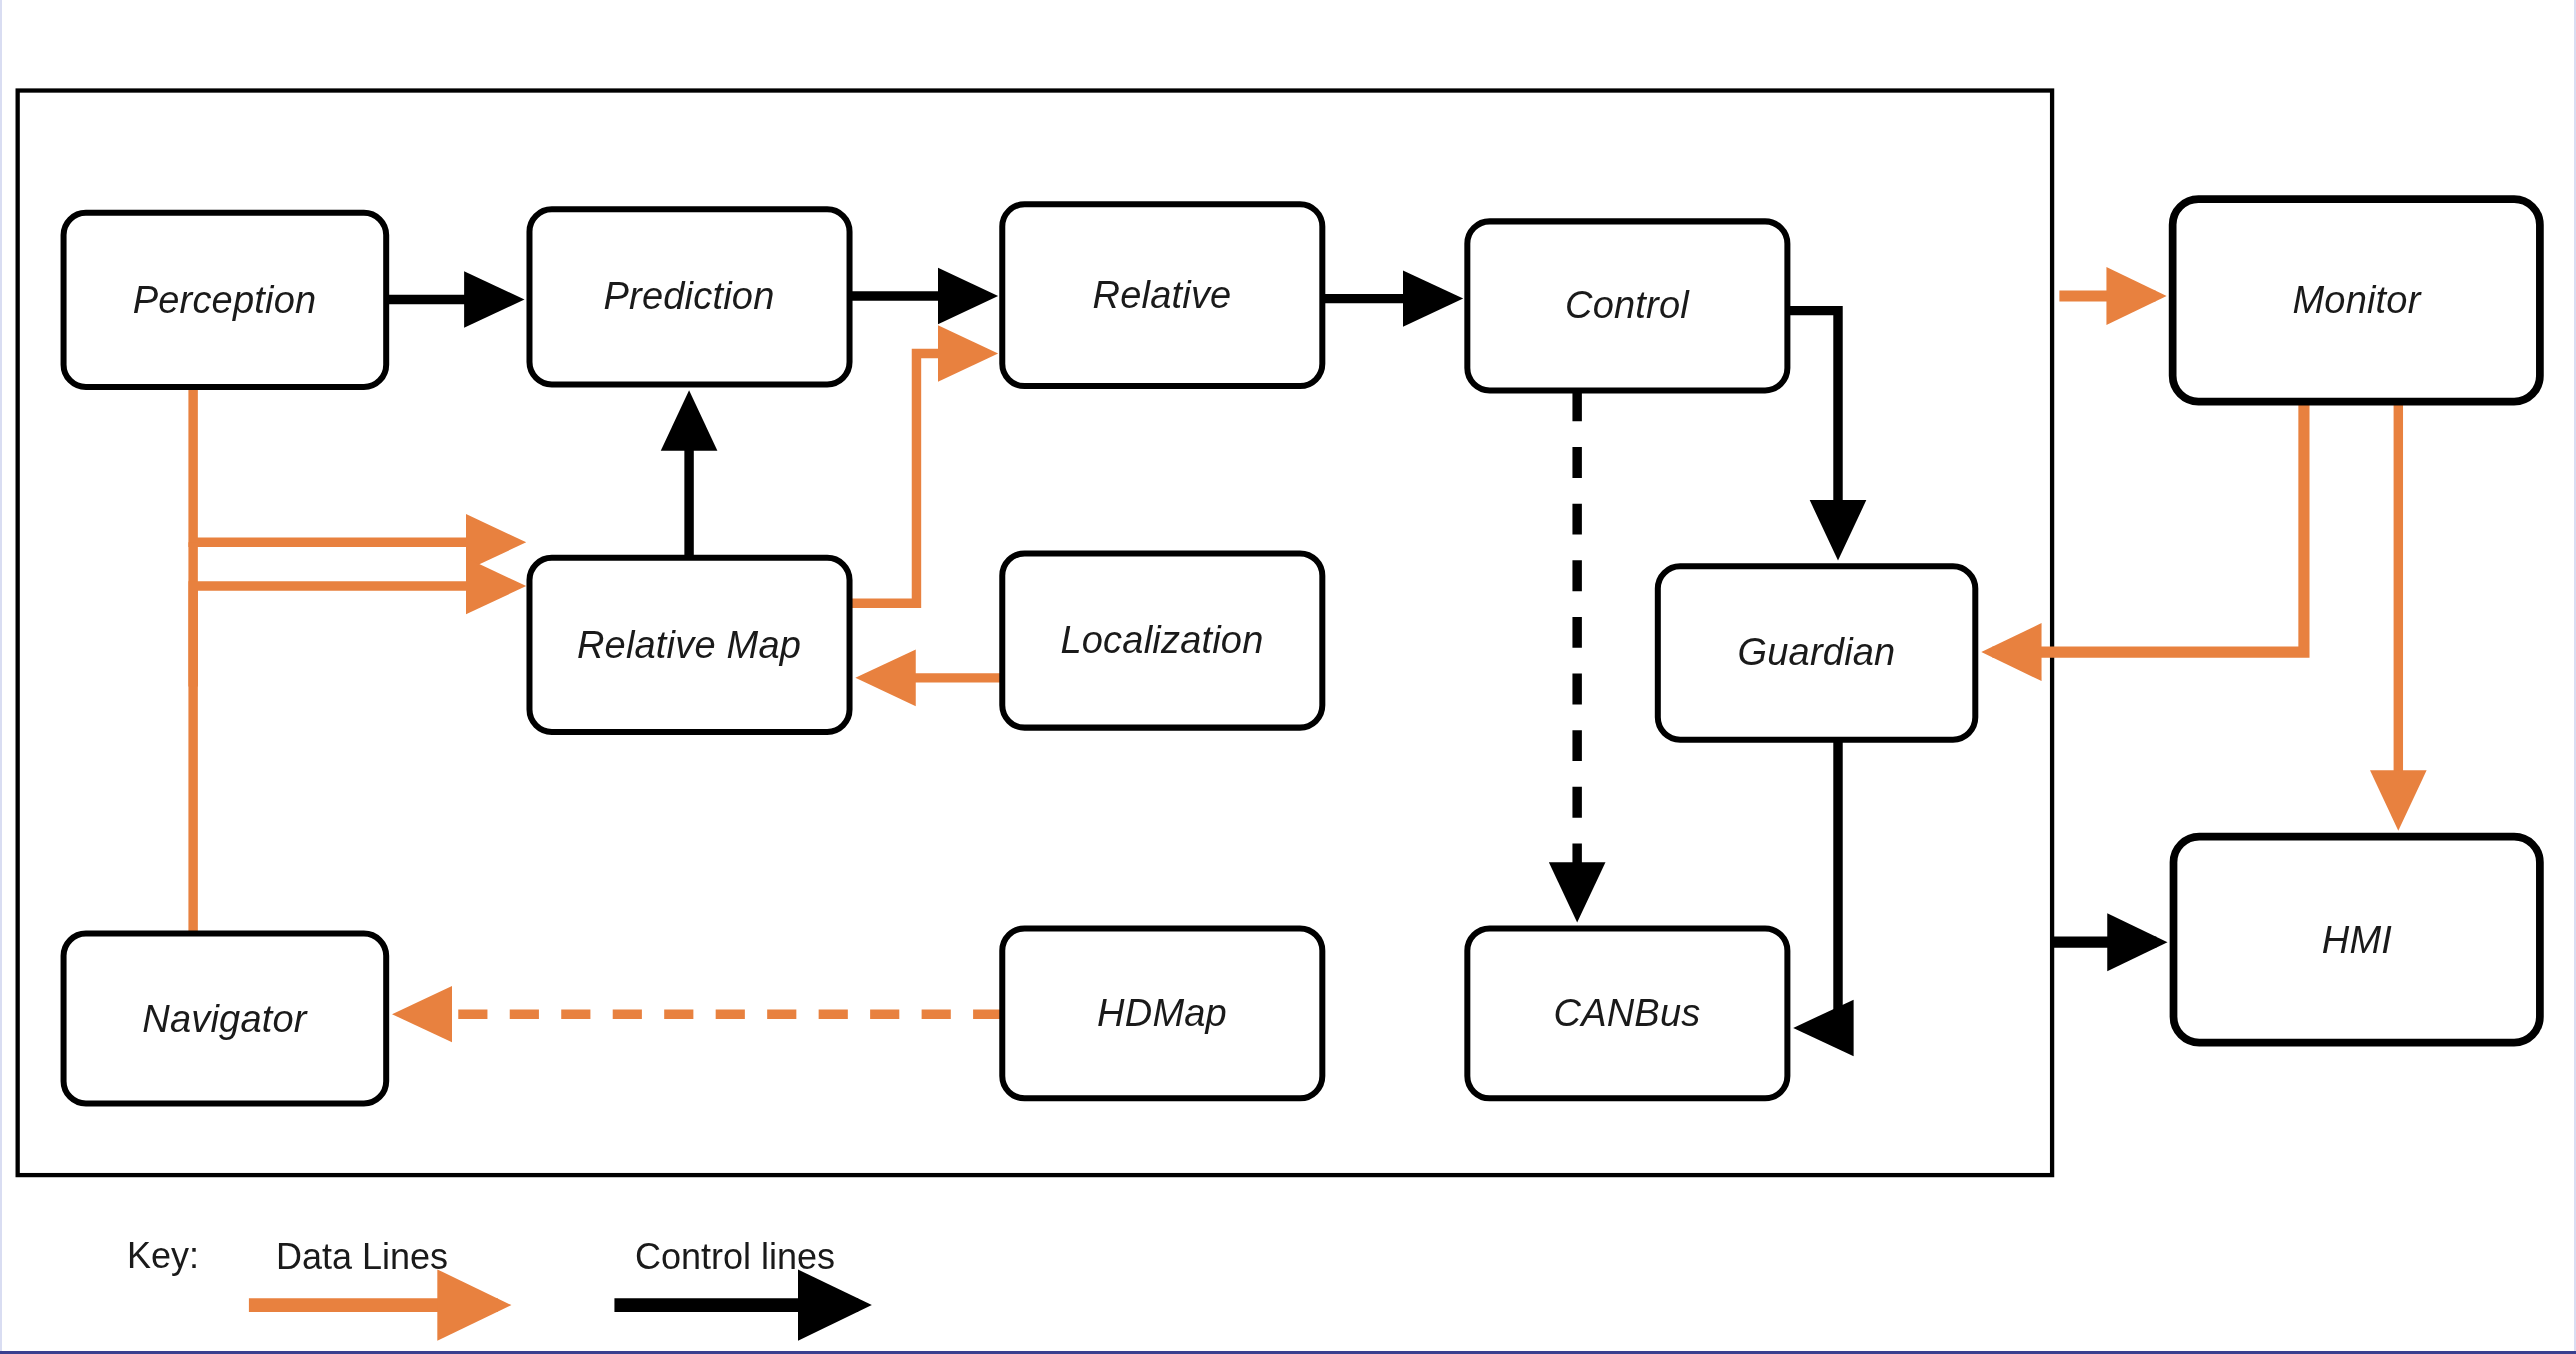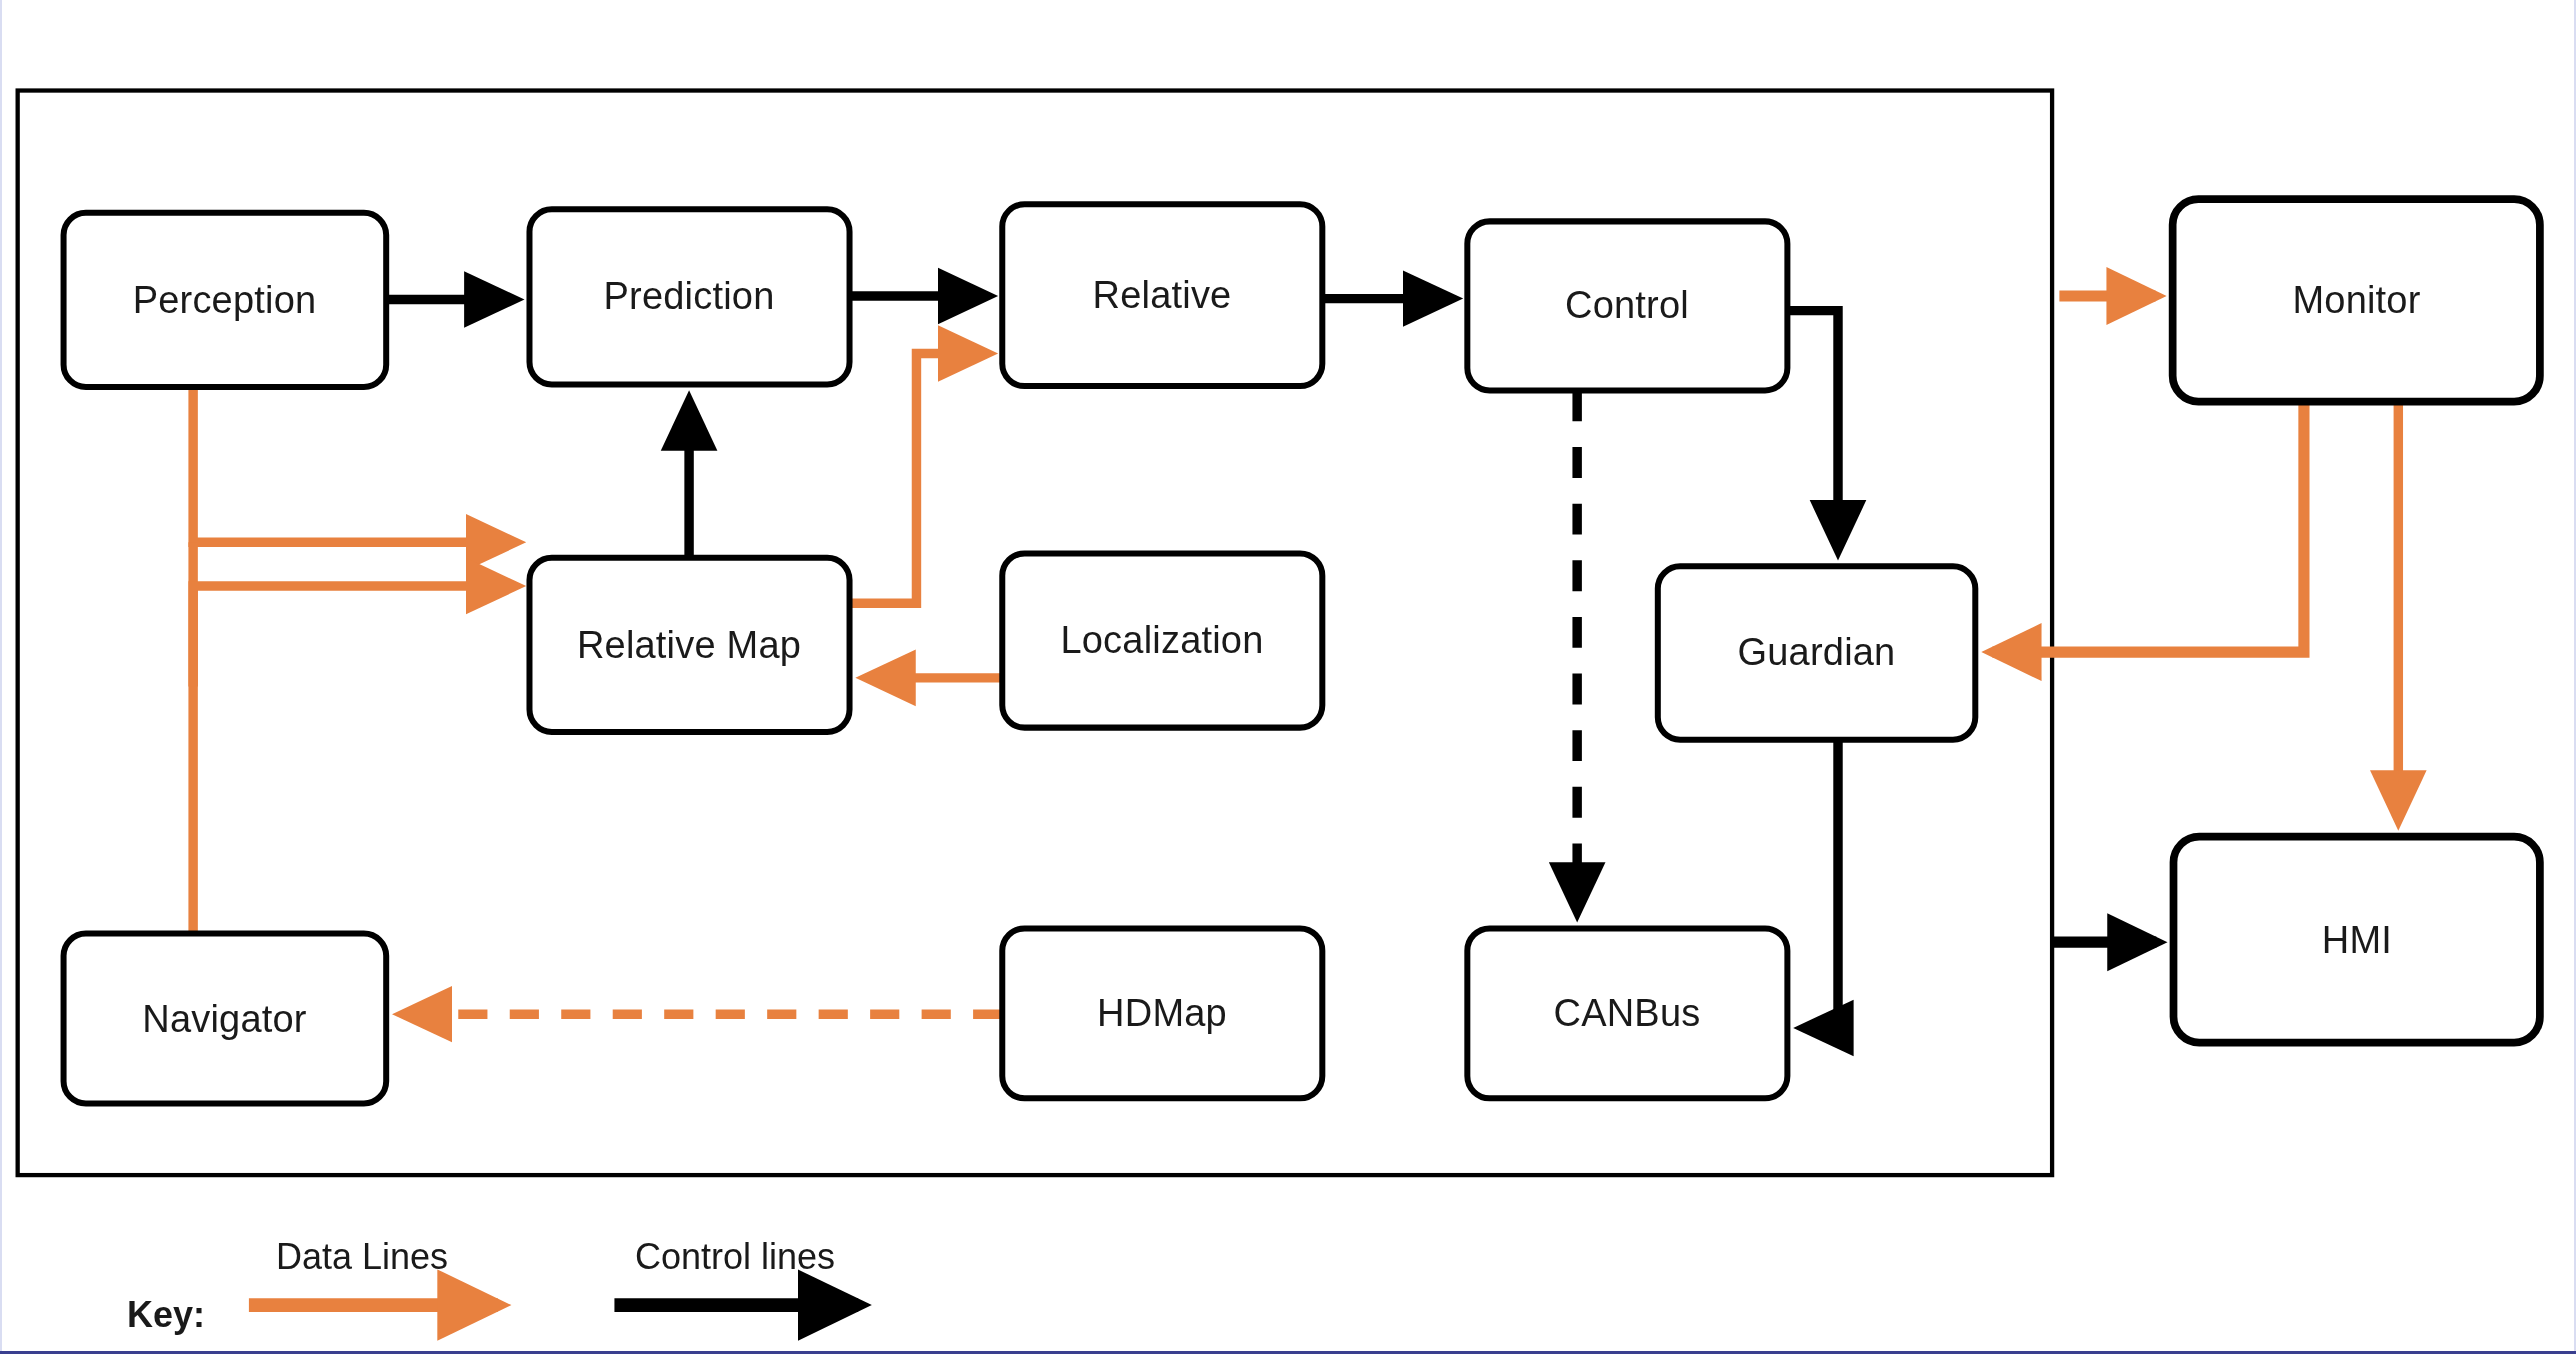--- a/index.html
+++ b/index.html
@@ -3,21 +3,21 @@
 <meta charset="utf-8">
 <style>
   html,body{margin:0;padding:0;background:#ffffff;}
   body{width:2576px;height:1354px;position:relative;overflow:hidden;
        font-family:"Liberation Sans","DejaVu Sans",sans-serif;}
   #stage{position:absolute;left:0;top:0;width:2576px;height:1354px;background:#fff;}
   #svgroot{position:absolute;left:0;top:0;width:2576px;height:1354px;}
   .node-label{
     position:absolute;display:flex;align-items:center;justify-content:center;
     color:#1a1a1a;font-size:38px;font-weight:400;letter-spacing:0.2px;
-    white-space:nowrap;pointer-events:none;
+    white-space:nowrap;pointer-events:none;font-style:italic;
   }
   .legend-text{position:absolute;color:#1a1a1a;font-size:36px;white-space:nowrap;}
   .edge-l{position:absolute;left:0;top:0;width:1.7px;height:1354px;background:#d9ddf2;}
   .edge-r{position:absolute;right:0;top:0;width:1.7px;height:1354px;background:#d9ddf2;}
   .edge-b{position:absolute;left:0;bottom:0;width:2576px;height:2.6px;background:#3a3f8f;}
 </style>
 </head>
 <body>
 
 <div id="stage">
@@ -103,18 +103,18 @@
   <div class="node-label" style="left:1467px;top:221px;  width:320px; height:169px;">Control</div>
   <div class="node-label" style="left:2173px;top:199px;  width:367px; height:203px;text-align:right;">Monitor</div>
   <div class="node-label" style="left:529px; top:558px;  width:320px; height:174px;">Relative Map</div>
   <div class="node-label" style="left:1002px;top:553px;  width:320px; height:174px;">Localization</div>
   <div class="node-label" style="left:1658px;top:566px;  width:317px; height:173px;">Guardian</div>
   <div class="node-label" style="left:63px;  top:934px; width:323px; height:170px;">Navigator</div>
   <div class="node-label" style="left:1002px;top:928px; width:320px; height:170px;">HDMap</div>
   <div class="node-label" style="left:1467px;top:928px; width:320px; height:170px;">CANBus</div>
   <div class="node-label" style="left:2174px;top:837px;  width:366px; height:206px;">HMI</div>
 
-  <div class="legend-text" style="left:127px; top:1294px;font-weight:bold;">Key:</div>
+  <div class="legend-text" style="left:127px; top:1235px;">Key:</div>
   <div class="legend-text" style="left:276px; top:1236px;">Data Lines</div>
   <div class="legend-text" style="left:635px; top:1236px;">Control lines</div>
 
 </div>
 
 
 </body></html>

